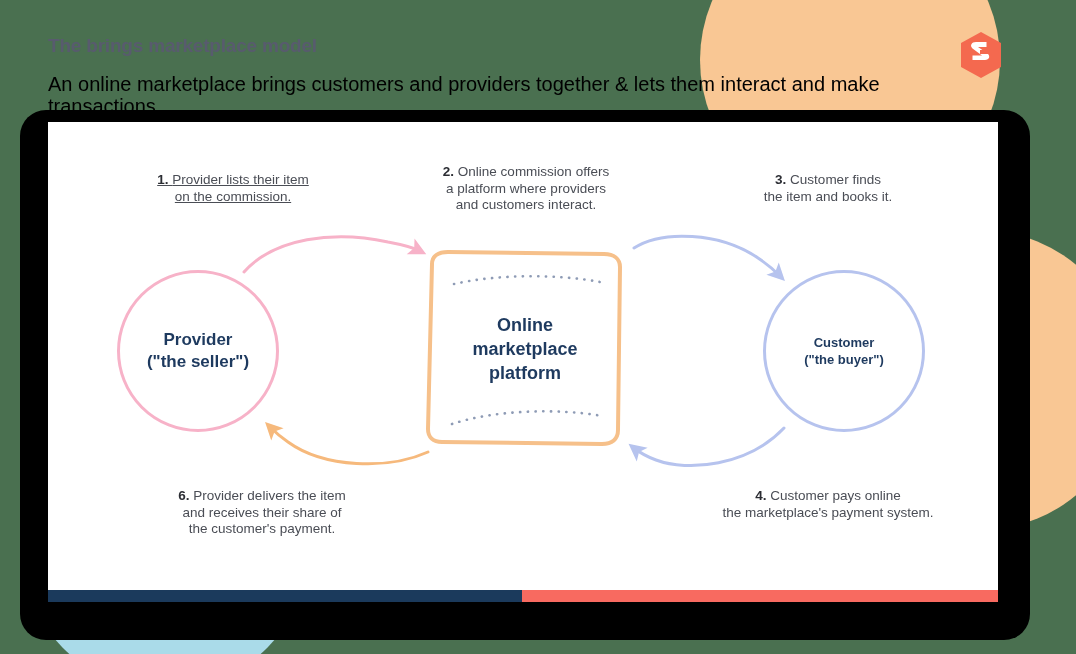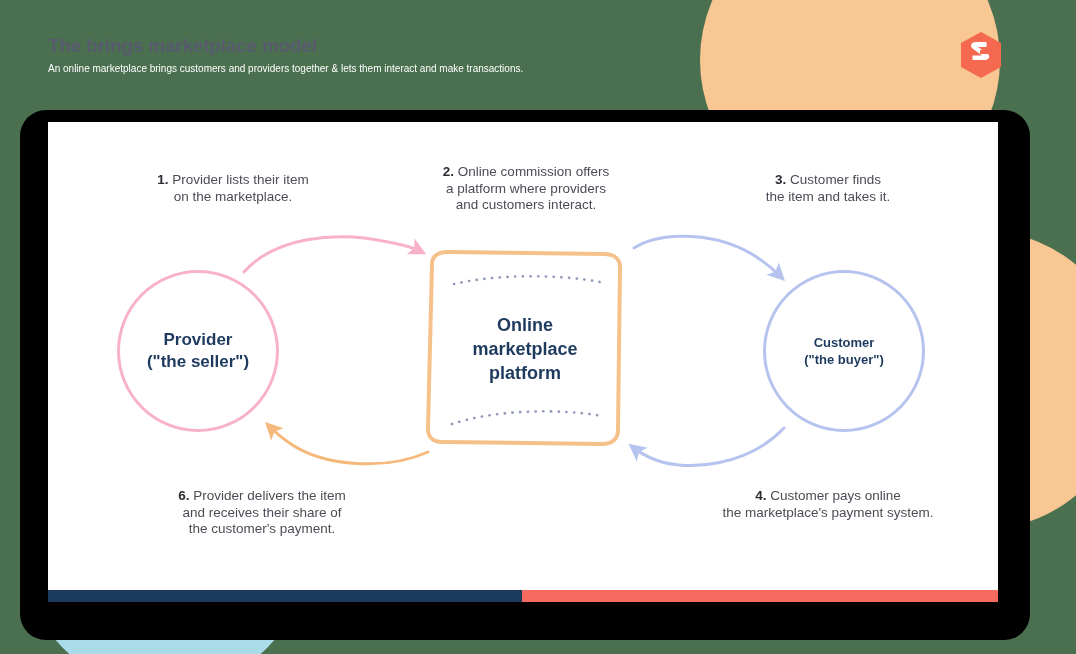--- a/index.html
+++ b/index.html
@@ -35,21 +35,21 @@
   #bar-navy  { width: 474px; background: #1b3a5c; }
   #bar-coral { flex: 1;      background: #f86a60; }
 
   
   #header { position: absolute; left: 48px; top: 34px; width: 900px; }
   #page-title {
     font-size: 19px; font-weight: bold; color: #585b6e;
     letter-spacing: -0.2px; line-height: 24px;
   }
   #page-subtitle {
-    font-size: 10px; color: #ffffff; line-height: 22px; margin-top: 0;
+    font-size: 20px; color: #000000; line-height: 22px; margin-top: 15px;
   }
 
   
   #logo { position: absolute; left: 957px; top: 30px; width: 48px; height: 50px; }
 
   
   #diagram { position: absolute; inset: 0; }
   #arrows  { position: absolute; left: 0; top: 0; width: 950px; height: 480px; }
 
   
@@ -72,21 +72,21 @@
   }
   #platform-border { position: absolute; left: -9px; top: -8px; width: 214px; height: 204px; }
   #platform-label { position: relative; z-index: 3; }
 
   
   .step {
     position: absolute; text-align: center; color: #4a4d55;
     font-size: 13.5px; line-height: 16.5px;
   }
   .step b { color: #2b2d33; font-weight: bold; }
-  #step-1 { left:  60px; top: 50px;  width: 250px; }
+  #step-1 { left:  60px; top: 50px;  width: 250px; text-decoration: underline; }
   #step-2 { left: 368px; top: 42px;  width: 220px; }
   #step-3 { left: 655px; top: 50px;  width: 250px; }
   #step-4 { left: 650px; top: 366px; width: 260px; }
   #step-5 { left: 358px; top: 366px; width: 240px; }
   #step-6 { left:  84px; top: 366px; width: 260px; }
 </style>
 </head>
 <body>
 
 <div class="blob" id="blob-orange-top"></div>
@@ -156,34 +156,34 @@
     <div class="node" id="node-customer">
       <div>
         <div>Customer</div>
         <div>("the buyer")</div>
       </div>
     </div>
 
     <div class="step" id="step-1">
       <b>1. </b>
       <span>Provider lists their item</span><br>
-      <span>on the marketplace.</span>
+      <span>on the commission.</span>
     </div>
 
     <div class="step" id="step-2">
       <b>2. </b>
       <span>Online commission offers</span><br>
       <span>a platform where providers</span><br>
       <span>and customers interact.</span>
     </div>
 
     <div class="step" id="step-3">
       <b>3. </b>
       <span>Customer finds</span><br>
-      <span>the item and takes it.</span>
+      <span>the item and books it.</span>
     </div>
 
     <div class="step" id="step-4">
       <b>4. </b>
       <span>Customer pays online</span><br>
       <span>the marketplace's payment system.</span>
     </div>
 
 
     <div class="step" id="step-6">

